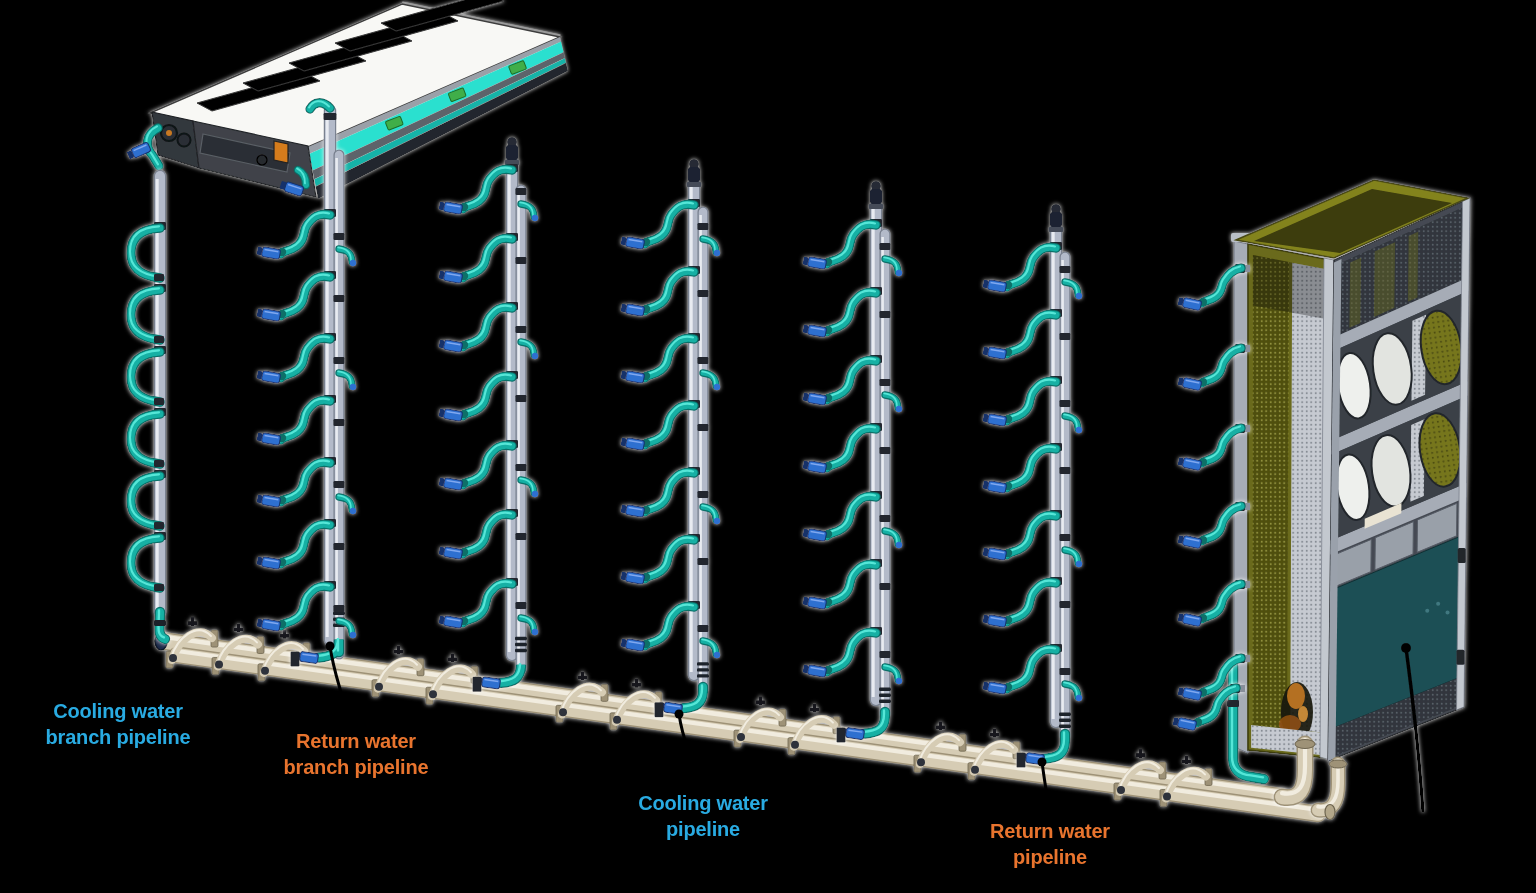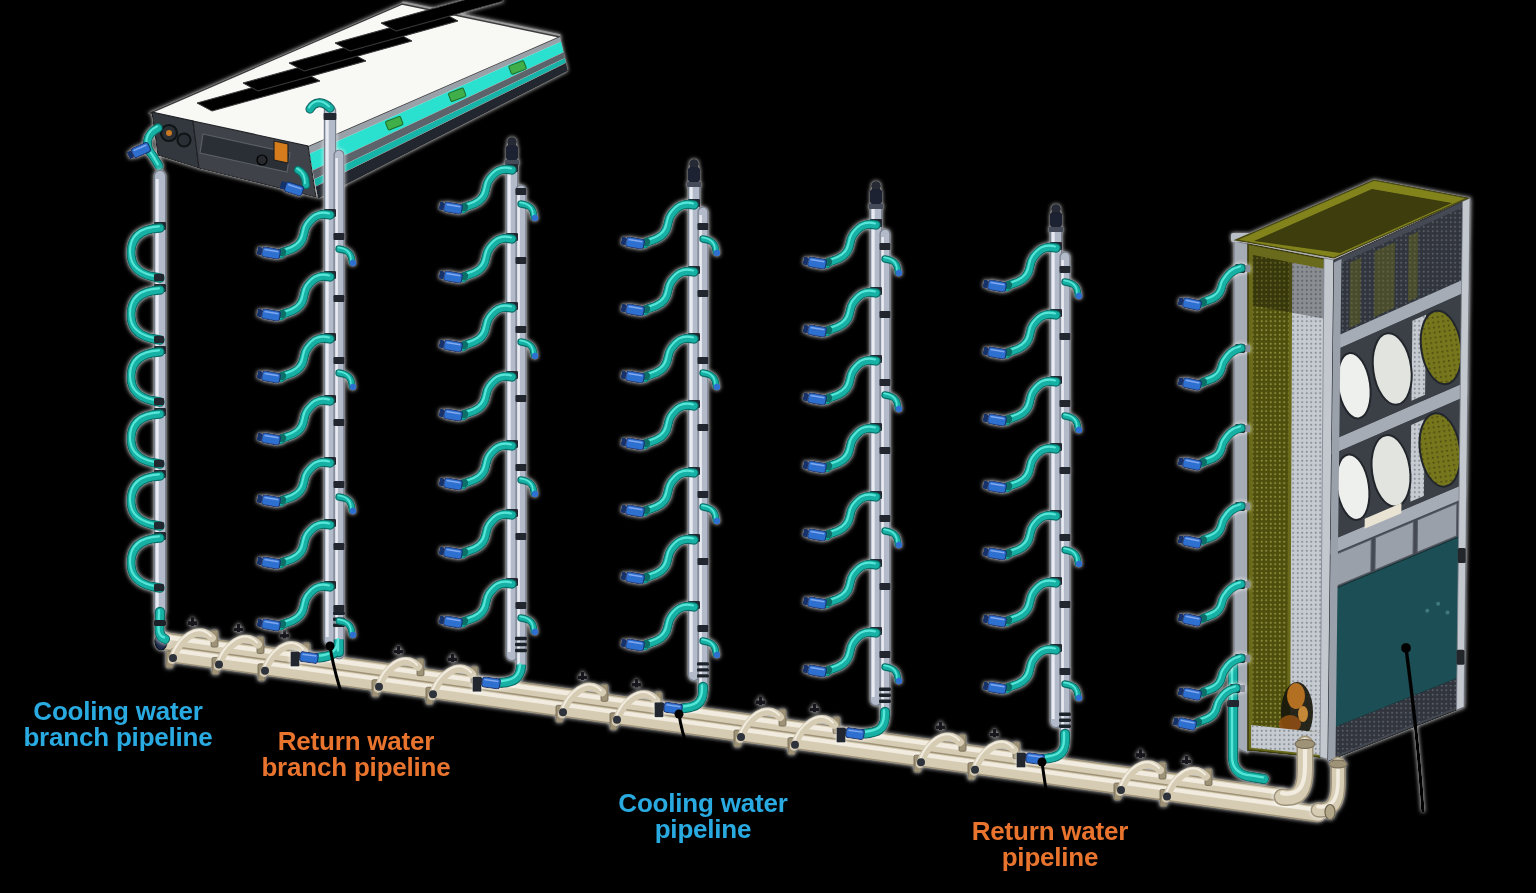--- a/index.html
+++ b/index.html
@@ -1,20 +1,20 @@
 <!DOCTYPE html>
 <html><head>
 <meta charset="utf-8">
 <style>
   html,body{margin:0;padding:0;background:#000;}
   .stage{position:relative;width:1536px;height:893px;background:#000;overflow:hidden;
          font-family:"Liberation Sans",sans-serif;}
   .stage svg{position:absolute;left:0;top:0;}
   .label{position:absolute;transform:translateX(-50%);text-align:center;
-         font-weight:bold;font-size:26px;line-height:26px;letter-spacing:-0.2px;white-space:nowrap;}
+         font-weight:bold;font-size:20px;line-height:26px;letter-spacing:-0.2px;white-space:nowrap;}
   .label span{display:block;}
 </style>
 </head>
 <body>
 
 <div class="stage">
   <svg id="scene" width="1536" height="893" viewBox="0 0 1536 893">
     <defs>
       <filter id="halo" x="-30%" y="-30%" width="160%" height="160%">
         <feDropShadow dx="0" dy="0" stdDeviation="2" flood-color="#ffffff" flood-opacity="0.85"></feDropShadow>

